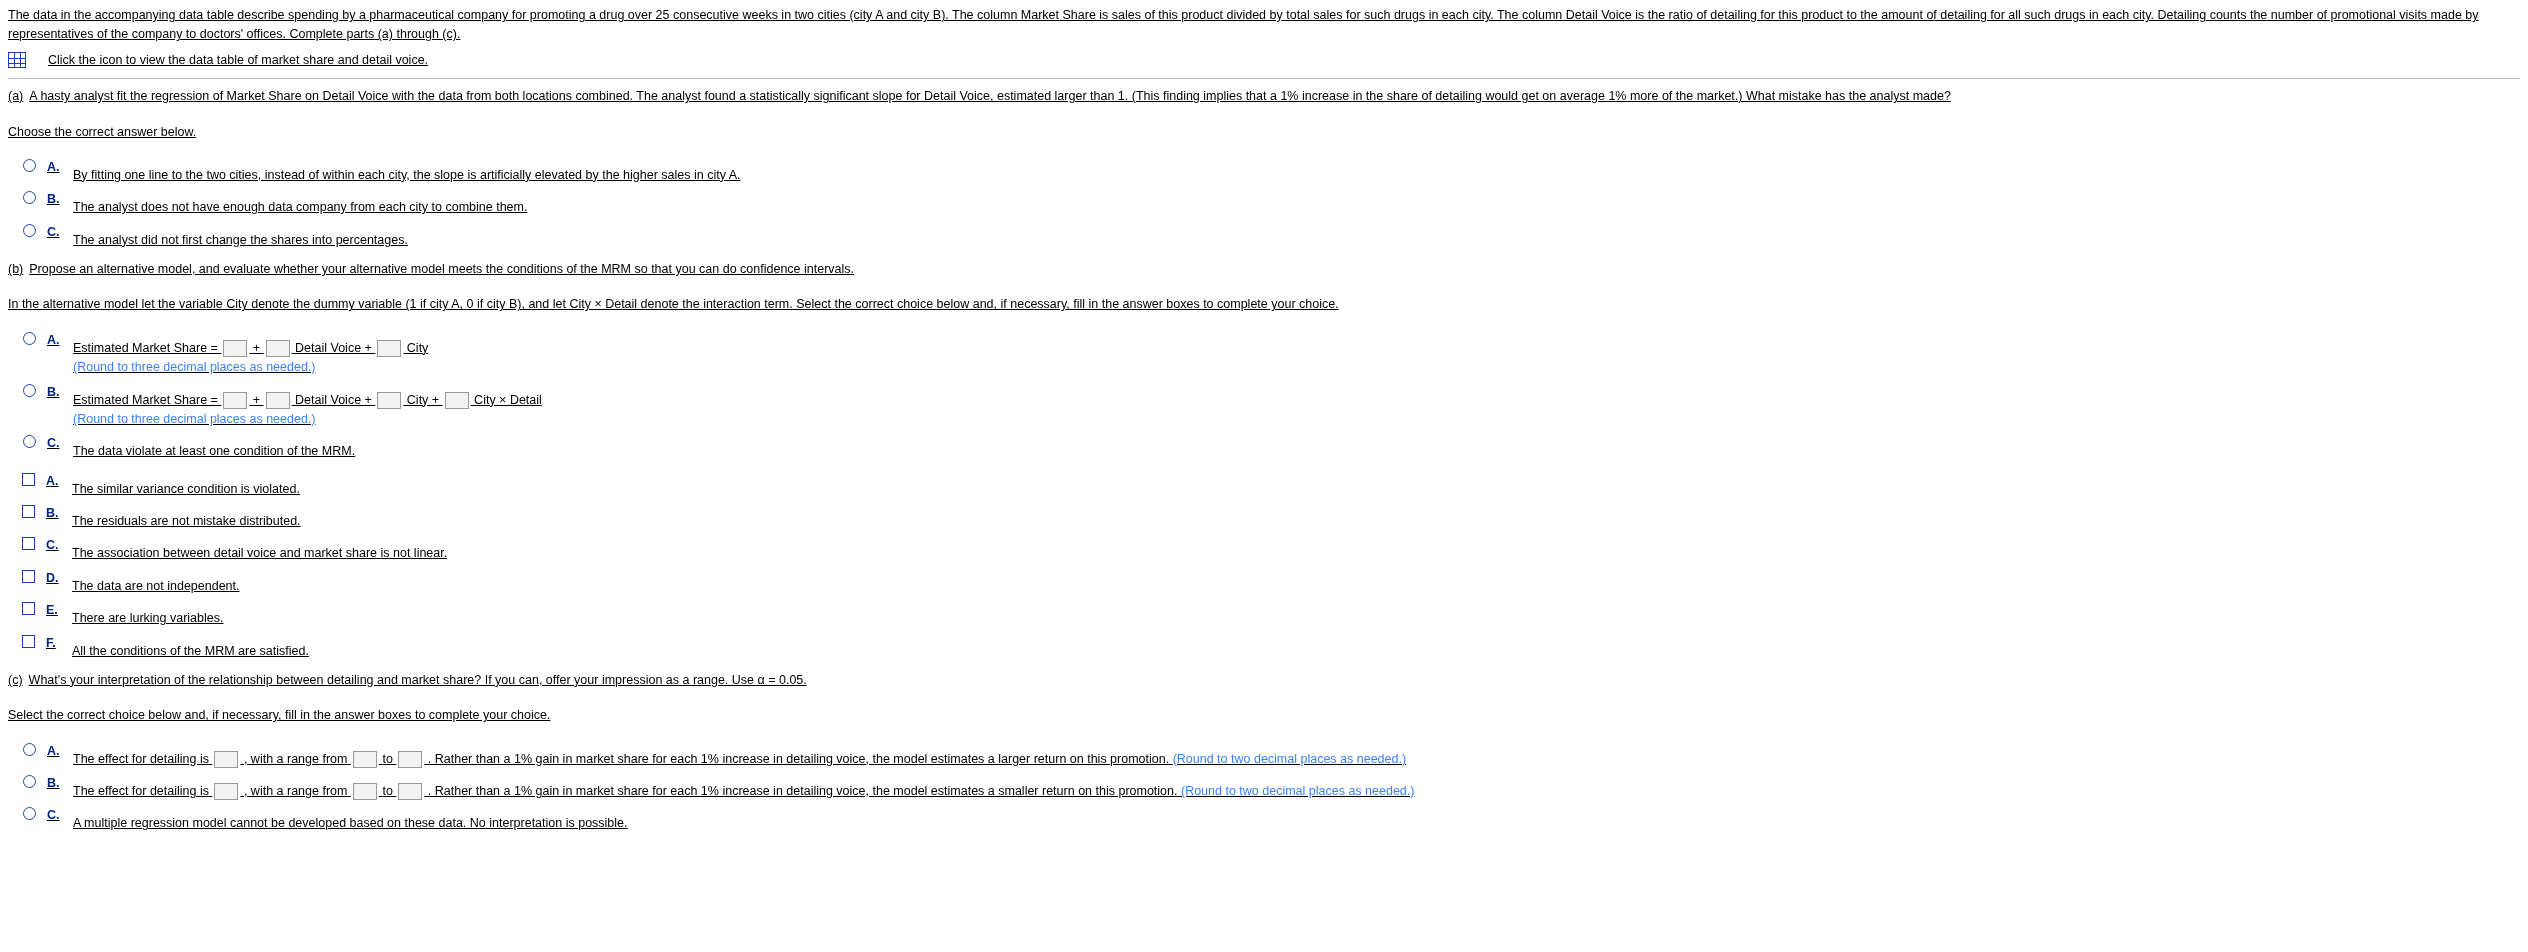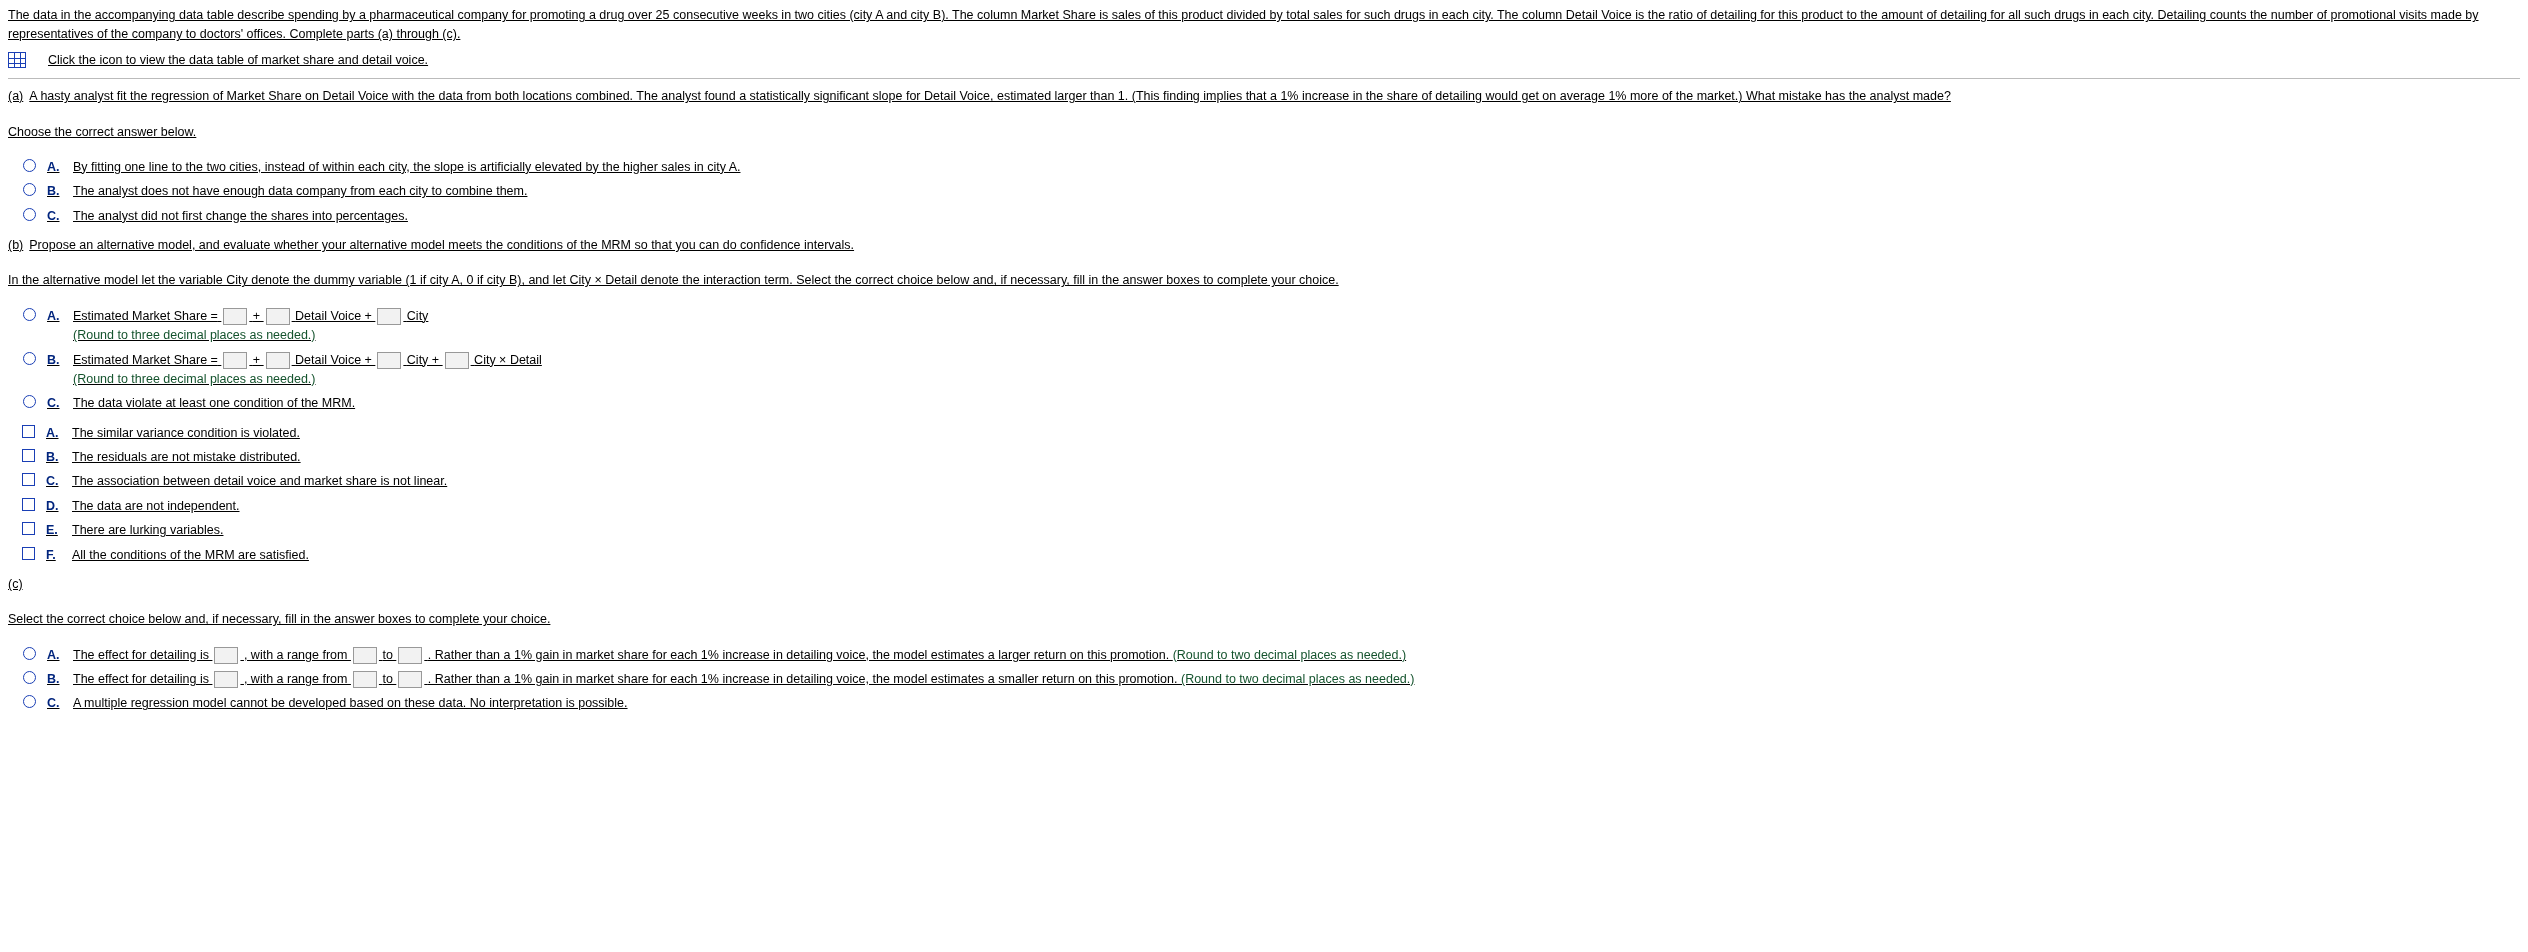--- a/index.html
+++ b/index.html
@@ -31,33 +31,33 @@
   .data-icon .g .v1 { top:0; bottom:0; width:1px; left:33%; }
   .data-icon .g .v2 { top:0; bottom:0; width:1px; left:66%; }
   hr.sep { border: none; border-top: 1px solid #bbb; margin: 4px 0 8px 0; }
   .part-label { display:flex; gap:6px; margin-bottom:6px; }
   .part-label .num { flex: 0 0 auto; }
   .prompt { margin: 16px 0; }
   .choices { margin: 6px 0 10px 0; }
   .choice-row { display:flex; align-items:flex-start; gap:8px; margin: 5px 0 5px 10px; }
   .choice-row .ctrl { flex:0 0 auto; margin-top:1px; }
   .choice-row .let { flex:0 0 auto; font-weight:bold; color:#00247d; width:18px; }
-  .choice-row .txt { flex:1 1 auto; }
+  .choice-row .txt { flex:1 1 auto;margin-top:8px; }
   input[type=radio], input[type=checkbox] {
     appearance:none; width:13px; height:13px;
     border:1.5px solid #1a3fb5; background:#fff;
     display:inline-block; vertical-align:middle;
   }
   input[type=radio] { border-radius:50%; }
   .numbox {
     display:inline-block; width:24px; height:17px;
     background:#f2f2f2; border:1px solid #999;
     vertical-align:middle; margin:0 2px;
   }
-  .note { color:#14532d; }
+  .note { color:#3b82f6; }
   .interaction { white-space: normal; }
 </style>
 </head>
 <body>
 
 <div class="page">
 
   <div class="intro">
     <span>The data in the accompanying data table describe spending by a pharmaceutical company for promoting a drug over 25 consecutive weeks in two cities (city A and city B). The column Market Share is sales of this product divided by total sales for such drugs in each city. The column Detail Voice is the ratio of detailing for this product to the amount of detailing for all such drugs in each city. Detailing counts the number of promotional visits made by representatives of the company to doctors' offices. Complete parts (a) through (c).</span>
   </div>
@@ -170,20 +170,21 @@
     </div>
     <div class="choice-row">
       <input type="checkbox" class="ctrl" style="">
       <span class="let">F.</span>
       <span class="txt">All the conditions of the MRM are satisfied.</span>
     </div>
   </div>
 
   <div class="part-label">
     <span class="num">(c)</span>
+    <span>What's your interpretation of the relationship between detailing and market share? If you can, offer your impression as a range. Use α = 0.05.</span>
   </div>
   <div class="prompt">Select the correct choice below and, if necessary, fill in the answer boxes to complete your choice.</div>
 
   <div class="choices">
     <div class="choice-row">
       <input type="radio" class="ctrl" name="pc" style="">
       <span class="let">A.</span>
       <span class="txt interaction">
         <span>The effect for detailing is </span>
         <span class="numbox"></span>

